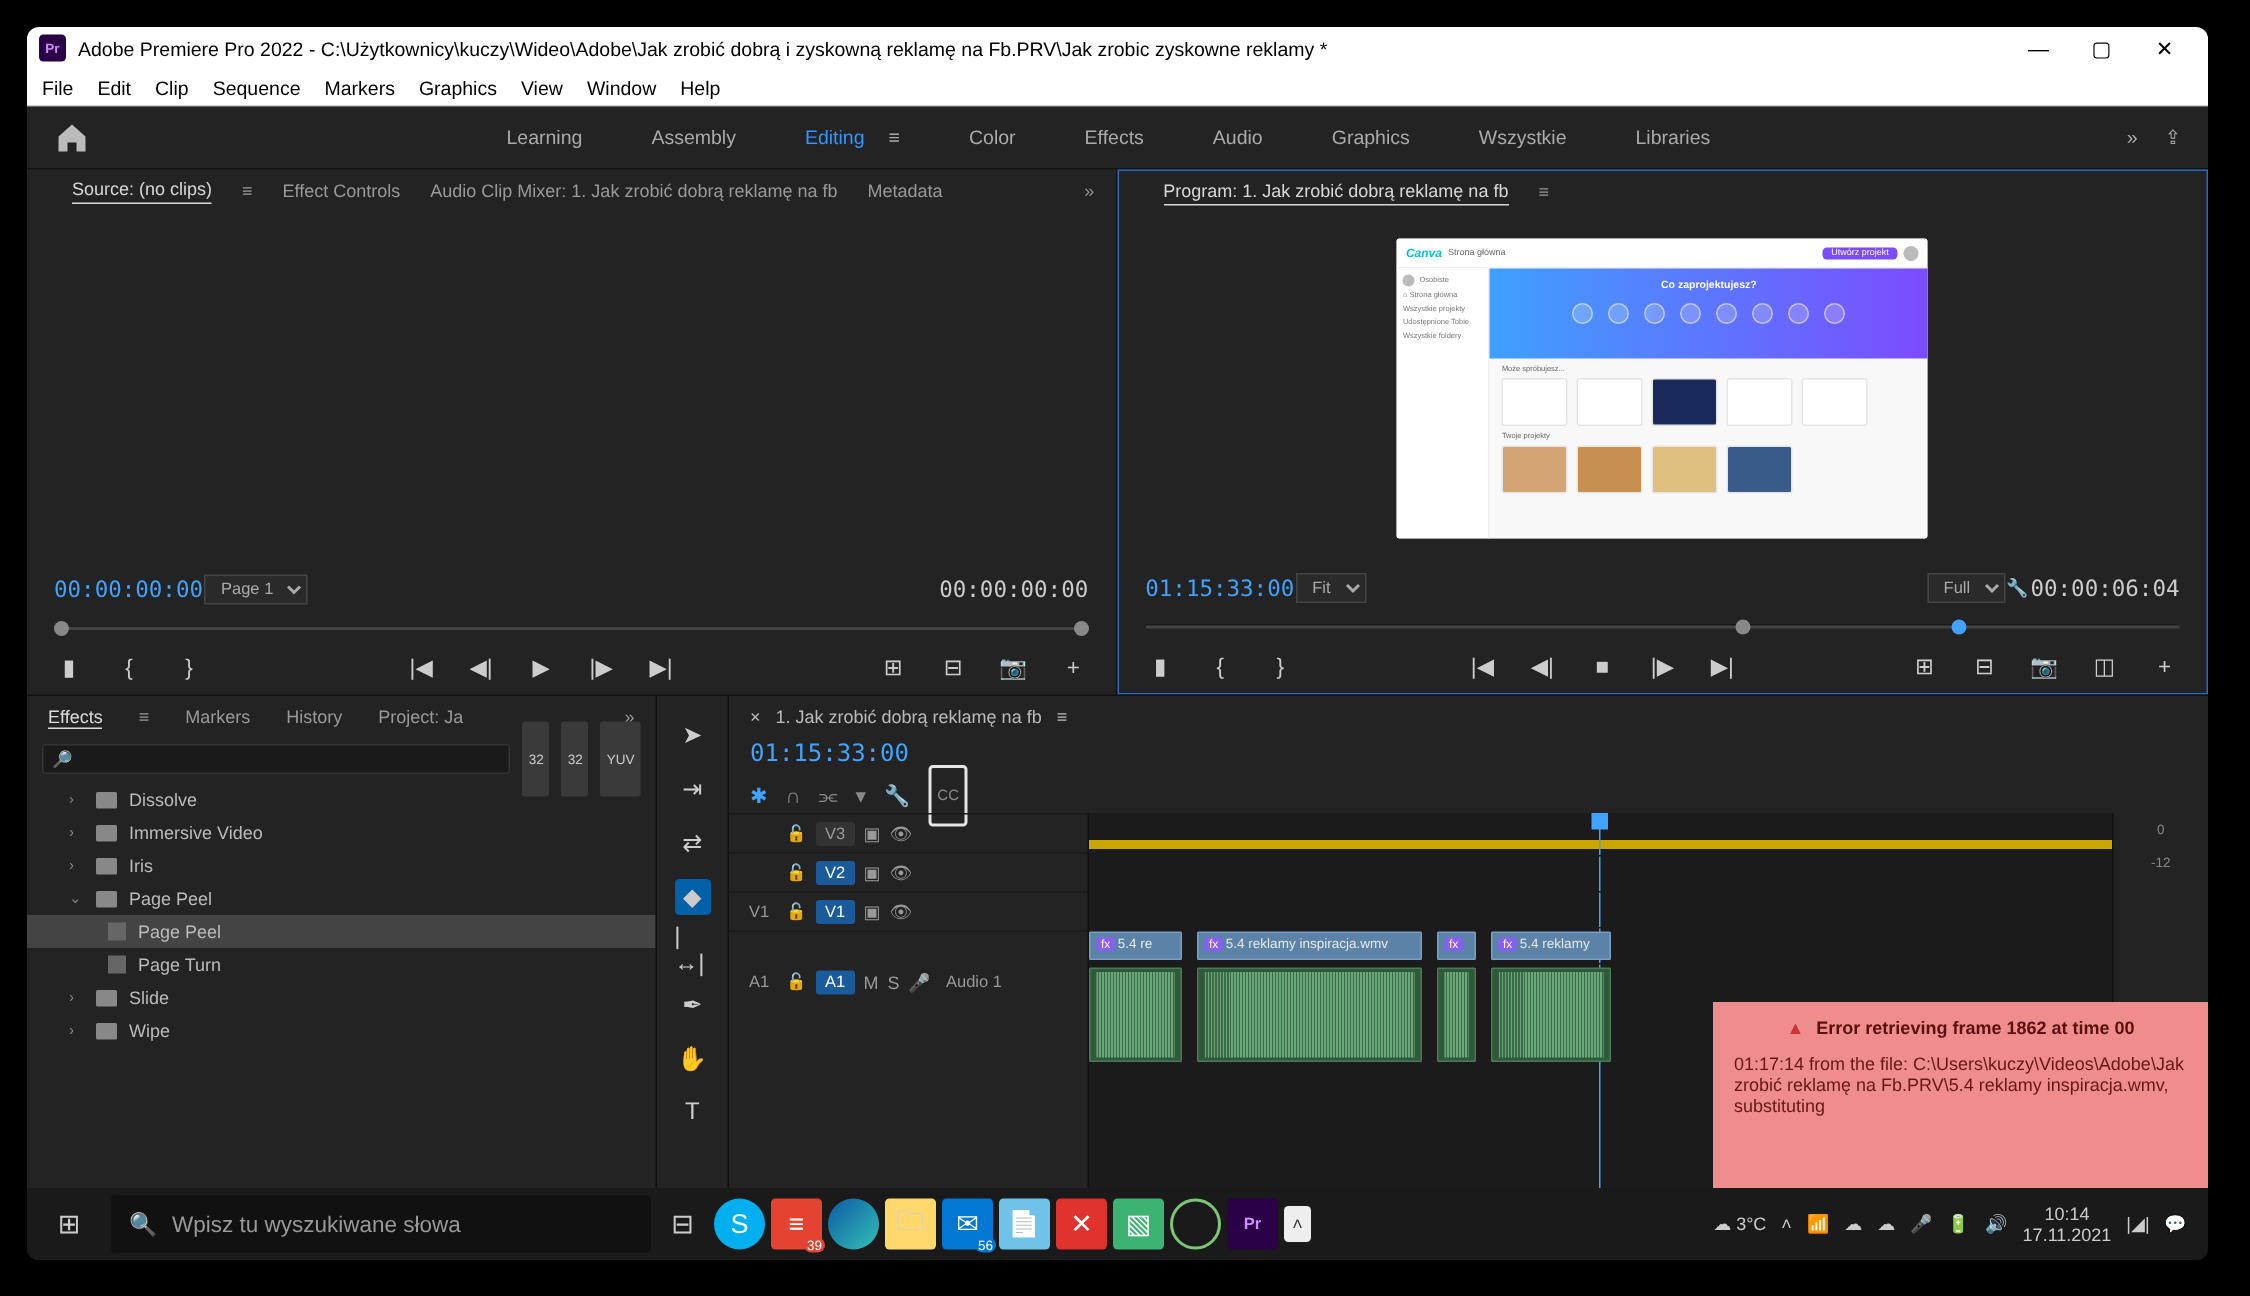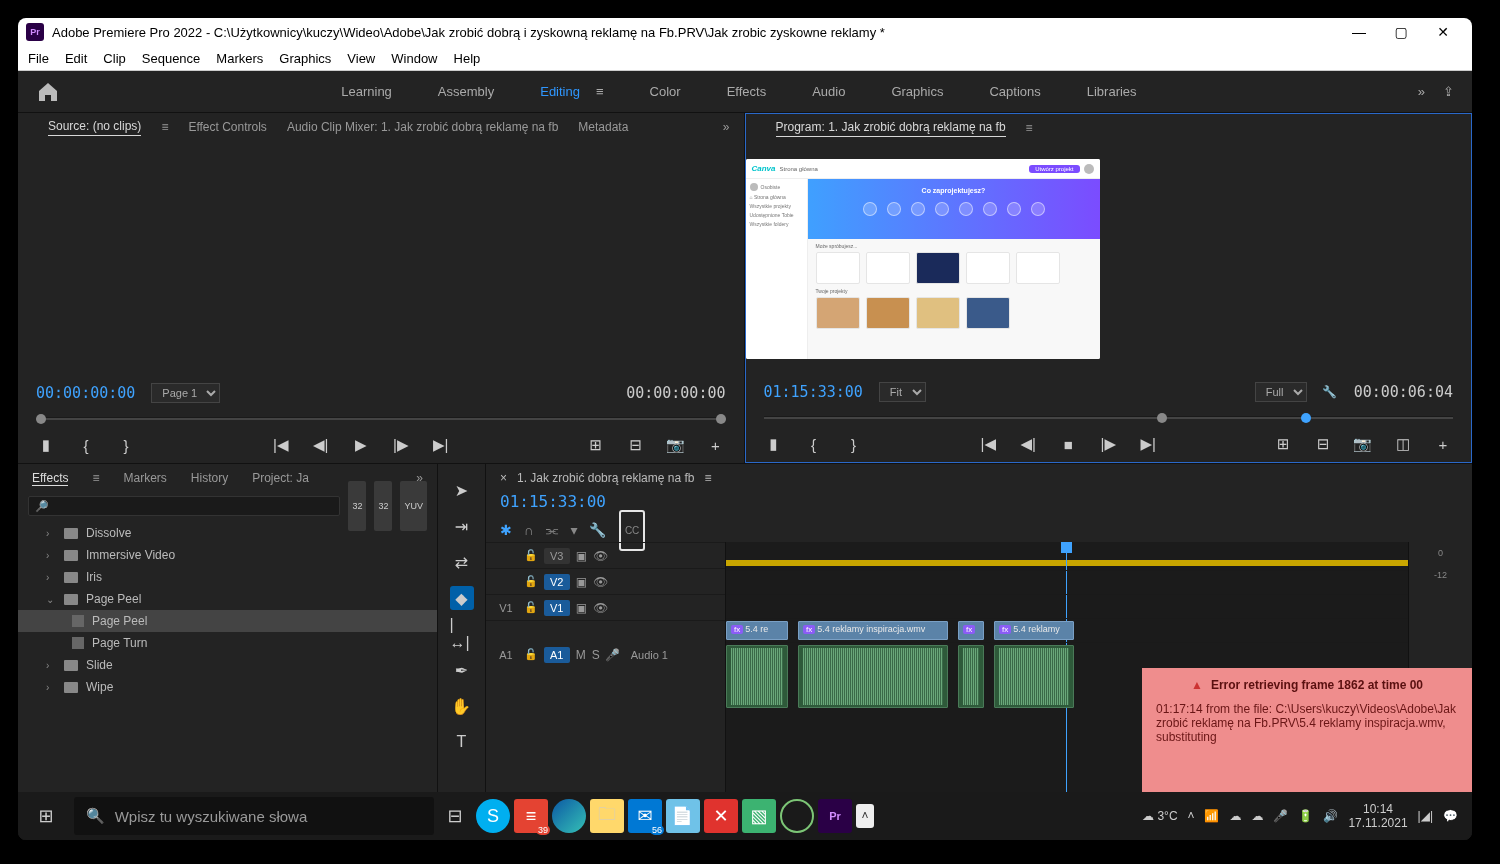--- a/index.html
+++ b/index.html
@@ -17,35 +17,35 @@
 .workspacebar .tabs .tab { cursor:pointer; }
 .workspacebar .tabs .tab.active { color:#2f97ff; }
 .workspacebar .right { display:flex; gap:18px; align-items:center; }
 .main { flex:1; display:flex; flex-direction:column; background:#232323; }
 .top-row { height: 350px; display:flex; }
 .source-panel { flex:1; display:flex; flex-direction:column; border-right:1px solid #111; }
 .program-panel { flex:1; border:1px solid #2a68c9; display:flex; flex-direction:column; }
 .panel-tabs { height:28px; display:flex; align-items:center; gap:20px; padding:0 14px; color:#999; font-size:12px;margin-left:16px;}
 .panel-tabs .ptab { cursor:pointer; }
 .panel-tabs .ptab.active { color:#d8d8d8; border-bottom:1px solid #d8d8d8; padding-bottom:2px; }
-.viewer { flex:1; display:flex; align-items:center; }
+.viewer { flex:1; display:flex; align-items:center; justify-content:center; }
 .viewer .thumb { width:354px; height:200px; background:#fff; border-radius:2px; overflow:hidden; }
 .canva-mock { width:100%; height:100%; display:flex; flex-direction:column; }
 .canva-top { height:20px; background:#fff; border-bottom:1px solid #eee; display:flex; align-items:center; padding:0 6px; gap:4px; font-size:6px; color:#666; }
 .canva-logo { color:#00c4cc; font-weight:bold; font-size:8px; font-style:italic;}
 .canva-body { flex:1; display:flex; }
 .canva-side { width:62px; background:#fff; border-right:1px solid #eee; padding:4px; font-size:5px; color:#777; display:flex; flex-direction:column; gap:3px;}
 .canva-main { flex:1; display:flex; flex-direction:column; }
 .canva-hero { height:60px; background:linear-gradient(90deg,#3fa0ff,#7b4cff); color:white; text-align:center; font-size:7px; padding-top:8px; position:relative;}
 .canva-hero .circles { display:flex; justify-content:center; gap:10px; margin-top:8px;}
 .canva-hero .circles .c { width:14px; height:14px; border-radius:50%; background:rgba(255,255,255,0.2); border:1px solid rgba(255,255,255,0.5);}
 .canva-grids { flex:1; background:#f8f8f8; padding:4px 8px; font-size:5px; color:#666;}
 .canva-row { display:flex; gap:6px; margin-top:3px; }
 .canva-card { width:44px; height:32px; background:#fff; border:1px solid #e5e5e5; border-radius:2px; }
-.monitor-bar { height:32px; display:flex; align-items:center; padding:0 18px; gap:16px; color:#999; font-size:12px;}
+.monitor-bar { height:32px; display:flex; align-items:center; padding:0 18px; gap:1px; color:#999; font-size:12px;}
 .monitor-bar .tc { color:#3fa3ff; font-size:15px; font-family:monospace;}
 .monitor-bar .tc.white { color:#ccc; }
 .monitor-bar select { background:#2a2a2a; color:#aaa; border:1px solid #444; font-size:11px; padding:2px 6px;}
 .monitor-bar .sp { flex:1; }
 .slider { height:18px; display:flex; align-items:center; padding:0 18px;}
 .slider .track { flex:1; height:3px; background:#444; position:relative;}
 .slider .thumb-dot { width:10px; height:10px; border-radius:50%; background:#888; position:absolute; top:-4px;}
 .transport { height:36px; display:flex; align-items:center; justify-content:center; gap:20px; color:#ccc; font-size:15px; padding:0 18px;}
 .transport .sp { flex:1; }
 .transport .btn { cursor:pointer; width:20px; text-align:center; }
@@ -142,21 +142,21 @@
    </div>
    <div class="tabs" id="workspace-tabs">
         <span class="tab">Learning</span>
         <span class="tab">Assembly</span>
         <span class="tab active">Editing</span>
         <span style="margin-left: -30px;">≡</span>
         <span class="tab">Color</span>
         <span class="tab">Effects</span>
         <span class="tab">Audio</span>
         <span class="tab">Graphics</span>
-        <span class="tab">Captions</span>
+        <span class="tab">Wszystkie</span>
         <span class="tab">Libraries</span>
       </div>
    <div class="right">
      <span>»</span>
      <span>⇪</span>
    </div>
  </div>
 
  <div class="main">
   <div class="top-row">

